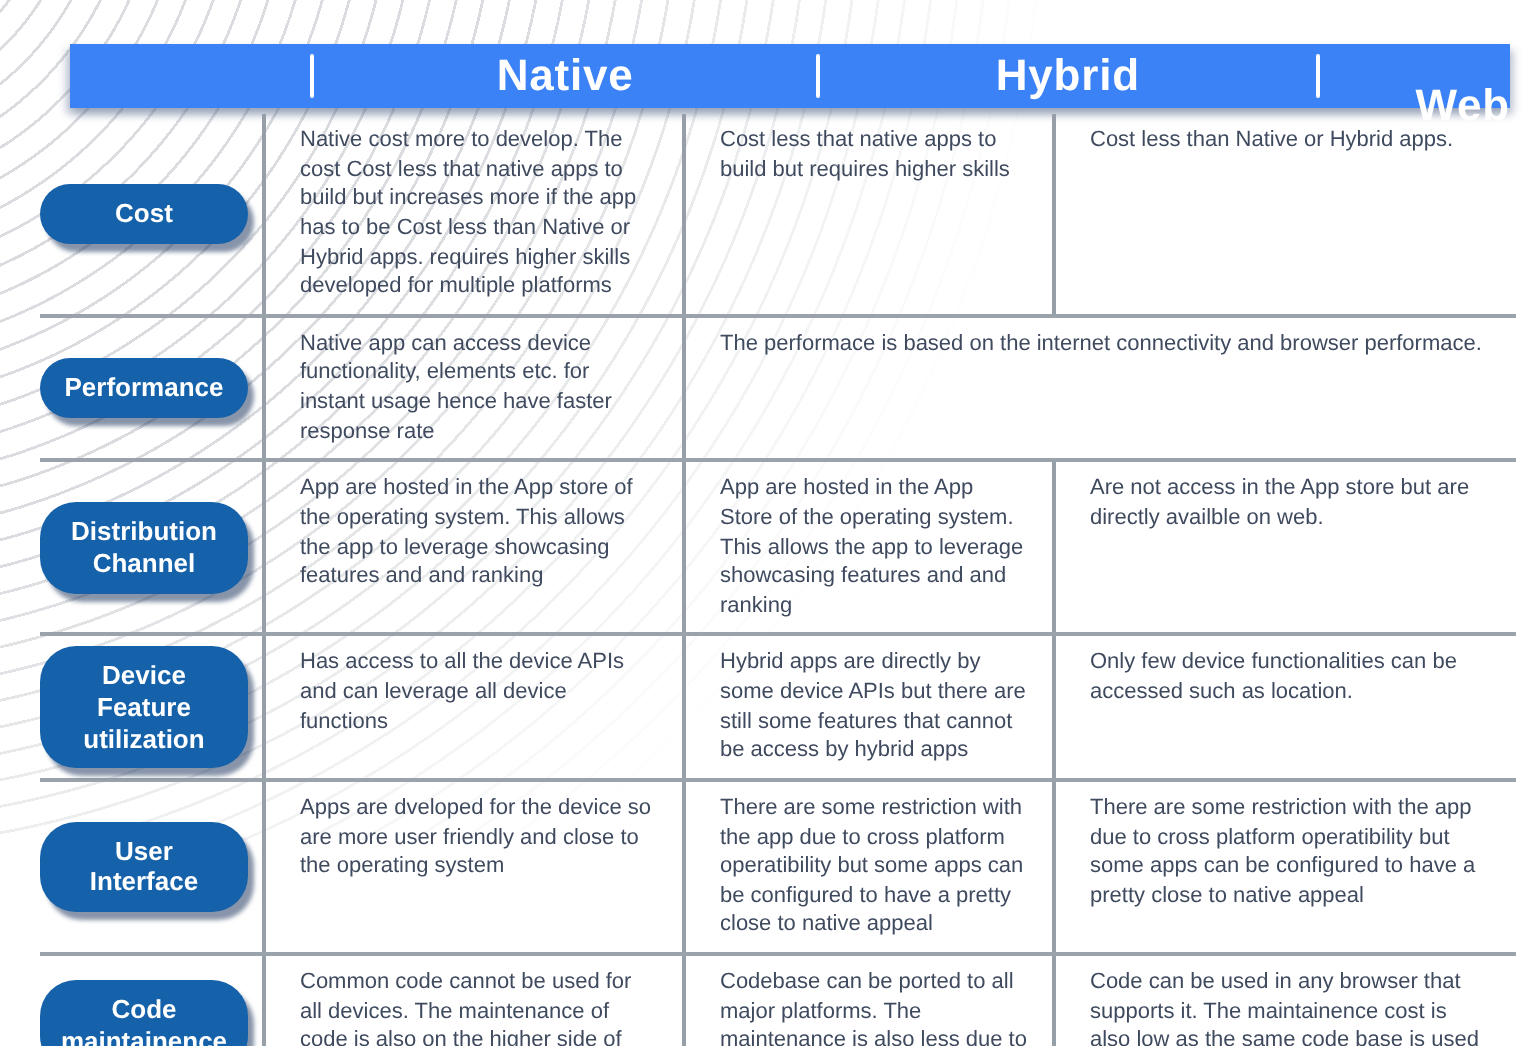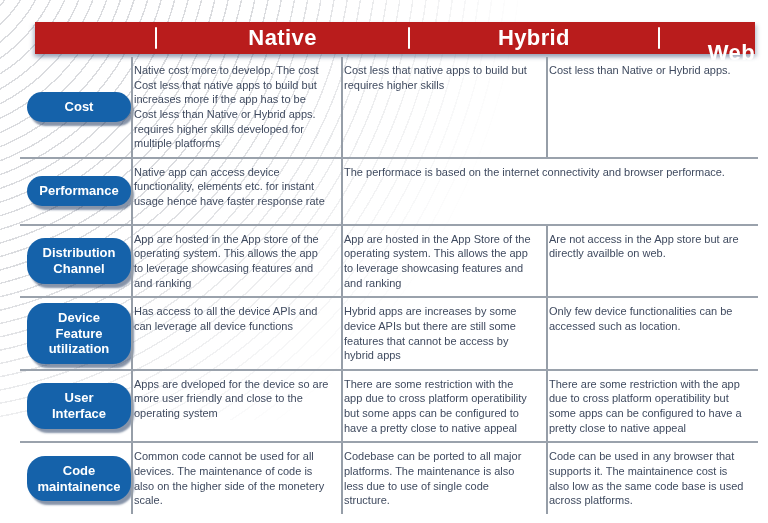--- a/index.html
+++ b/index.html
@@ -11,48 +11,48 @@
   .contours{
     position:absolute;left:0;top:0;width:540px;height:420px;
     background:repeating-radial-gradient(circle at -90px -70px,
       rgba(199,201,206,0.65) 0 1.4px, transparent 1.4px 13px);
     -webkit-mask-image:radial-gradient(circle at -90px -70px,#000 0 45%,transparent 78%);
     mask-image:radial-gradient(circle at -90px -70px,#000 0 45%,transparent 78%);
     pointer-events:none;
   }
   .header-bar{
     position:absolute;left:35px;top:22px;width:720px;height:32px;
-    background:#b91c1c;display:flex;align-items:center;
+    background:#3b82f6;display:flex;align-items:center;
     box-shadow:-2px 3px 4px rgba(70,90,125,.35),2px 3px 4px rgba(70,90,125,.30);
     gap:48px;
   }
   .hseg{color:#ffffff;font-weight:bold;font-size:22px;letter-spacing:.4px;
     text-align:center;line-height:32px;}
   .hseg0{width:96px;}
   .hseg1{width:207px;}
   .hseg2{width:202px;}
   .hseg3{flex:1;margin-top:30px;}
   .hdiv{width:3px;height:22px;background:#ffffff;border-radius:2px;}
   .table-body{position:absolute;left:0;top:57px;width:768px;}
   .t-row{display:flex;align-items:stretch;padding:0 10px 0 20px;}
   .r1{min-height:77px}.r2{min-height:65px}.r3{min-height:61px}
   .r4{min-height:53px}.r5{min-height:65px}.r6{min-height:64px}
-  .cell-label{width:111px;display:flex;align-items:center;justify-content:flex-end;flex:none;}
+  .cell-label{width:111px;display:flex;align-items:center;justify-content:flex-start;flex:none;}
   .pill{
     background:#1562aa;color:#ffffff;font-weight:bold;font-size:13px;line-height:1.22;
     text-align:center;white-space:pre-line;width:104px;box-sizing:border-box;
     padding:7px 6px;border-radius:18px;
     box-shadow:3px 4px 2px rgba(15,42,84,.5);
   }
   .cell-text{
     border-left:2px solid #969ea8;box-sizing:border-box;
-    padding:6px 12px 6px 1px;font-size:11px;line-height:1.33;color:#3f4a5f;
+    padding:6px 12px 6px 17px;font-size:11px;line-height:1.33;color:#3f4a5f;
   }
   .c-native{width:210px;flex:none;}
-  .c-hybrid{width:205px;flex:none;}
+  .c-hybrid{width:185px;flex:none;}
   .c-web{flex:1;}
   .row-sep{height:2px;background:#9aa2ac;margin:0 10px 0 20px;}
 </style>
 </head>
 <body>
 
 <div class="canvas">
   <div class="contours"></div>
 
   <div class="header-bar">
@@ -96,21 +96,21 @@
       <div class="cell-text c-web">Are not access in the App store but are directly availble on web.</div>
     </div>
     <div class="row-sep"></div>
 
     <div class="t-row r4">
       <div class="cell-label">
         <div class="pill">Device Feature
 utilization</div>
       </div>
       <div class="cell-text c-native">Has access to all the device APIs and can leverage all device functions</div>
-      <div class="cell-text c-hybrid">Hybrid apps are increases by some device APIs but there are still some features that cannot be access by hybrid apps</div>
+      <div class="cell-text c-hybrid">Hybrid apps are directly by some device APIs but there are still some features that cannot be access by hybrid apps</div>
       <div class="cell-text c-web">Only few device functionalities can be accessed such as location.</div>
     </div>
     <div class="row-sep"></div>
 
     <div class="t-row r5">
       <div class="cell-label">
         <div class="pill">User
 Interface</div>
       </div>
       <div class="cell-text c-native">Apps are dveloped for the device so are more user friendly and close to the operating system</div>

